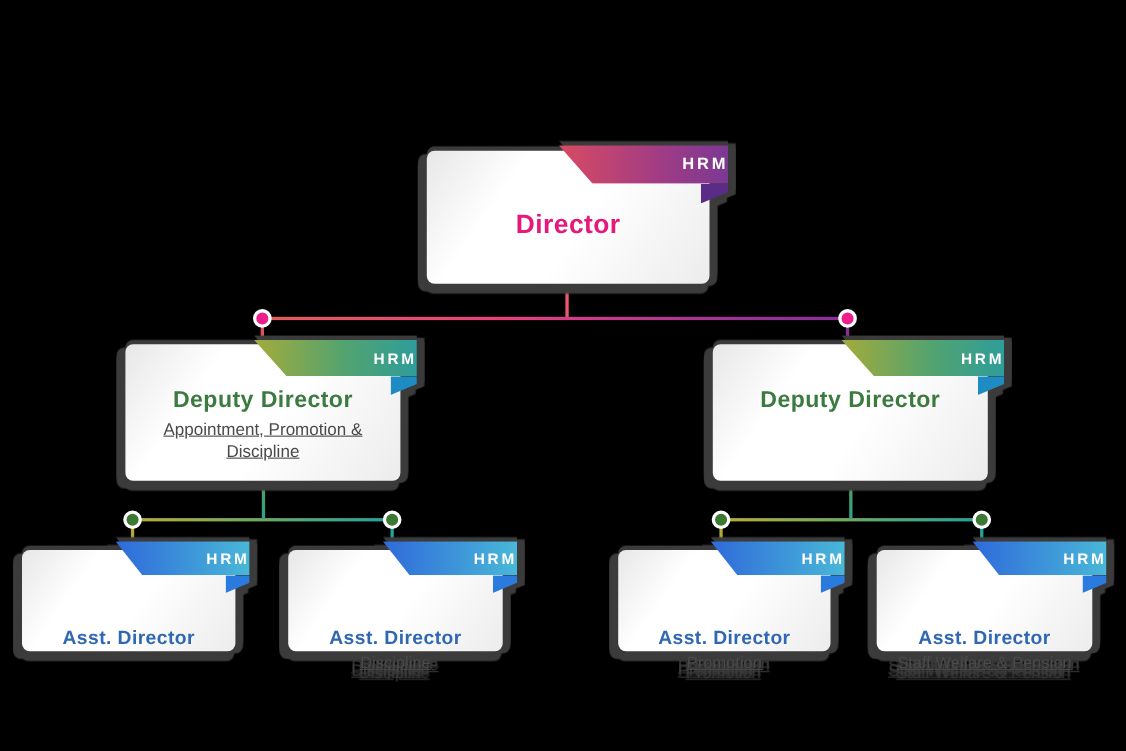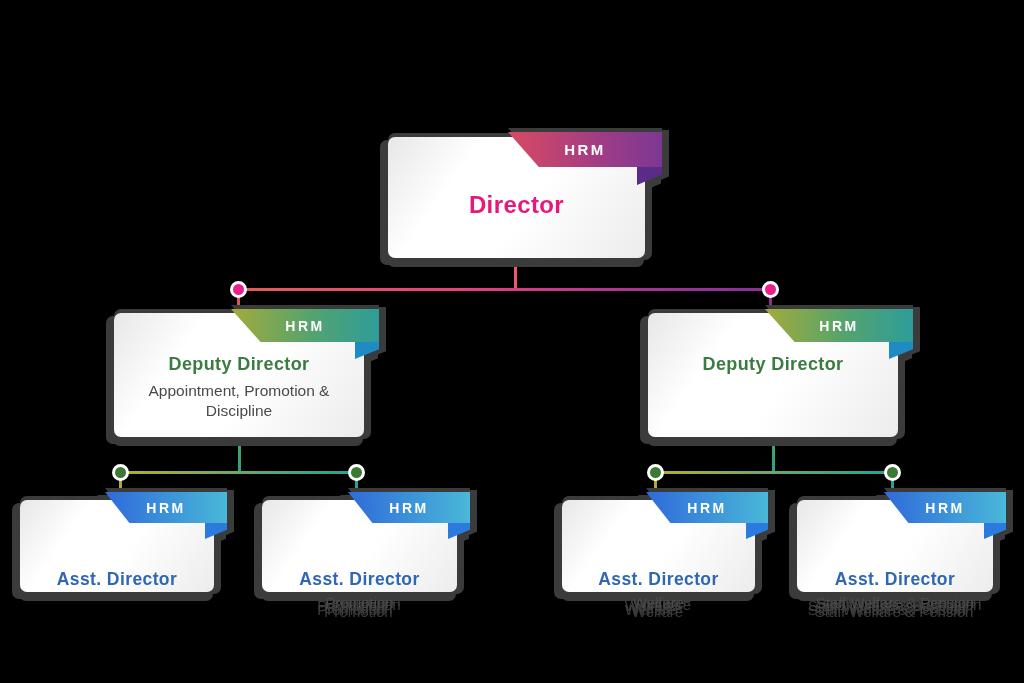--- a/index.html
+++ b/index.html
@@ -10,28 +10,28 @@
   
   .card{
     position:absolute;border-radius:7px;
     background:linear-gradient(125deg,#e7e7e7 0%,#ffffff 28%,#ffffff 55%,#ececec 100%);
     filter:drop-shadow(-8px 7px 0 #3b3b3b) drop-shadow(7px 2px 0 #3b3b3b) drop-shadow(0 -4px 0 #3b3b3b);
     z-index:2;text-align:center;
   }
   .content{position:relative;width:100%;height:100%;box-sizing:border-box;}
   .title{font-weight:bold;letter-spacing:.4px;}
   .t-dir{font-size:24px;line-height:36px;color:#e6187c;}
-  .t-dep{font-size:18px;line-height:26px;color:#3c7b40;}
+  .t-dep{font-size:21px;line-height:26px;color:#3c7b40;}
   .t-asst{font-size:17.5px;line-height:22px;color:#2f67b2;margin-top:44px;}
-  .subtitle{color:#4a4a4a;}
+  .subtitle{color:#4a4a4a;text-decoration:underline;}
   .s-dep{font-size:15.5px;line-height:20px;margin-top:4px;}
   .s-asst{font-size:15px;line-height:19.5px;margin-top:3px;padding:0 8px;}
   
   .ribbon{
-    position:absolute;display:flex;align-items:center;justify-content:center;
+    position:absolute;display:flex;align-items:center;justify-content:flex-end;
     color:#fff;font-weight:bold;letter-spacing:2.5px;
     clip-path:polygon(0 0,100% 0,100% 100%,20% 100%);
   }
   .r-dir{top:-5px;right:-17px;width:154px;height:35px;font-size:15px;
     background:linear-gradient(90deg,#d84a62,#a03c85 60%,#7c3893);}
   .r-dep{top:-4px;right:-15px;width:148px;height:33px;font-size:14px;
     background:linear-gradient(90deg,#a3ab3b,#53a36f 55%,#2e9d9a);}
   .r-asst{top:-8px;right:-13px;width:122px;height:31px;font-size:14px;
     background:linear-gradient(90deg,#2f6ada,#49b8d8);}
   .fold{position:absolute;clip-path:polygon(0 0,100% 0,100% 42%,0 100%);}
@@ -111,32 +111,32 @@
     </div>
   </div>
 
   <div class="card" style="left:262px;top:500px;width:195px;height:92px;">
     <div class="ribbon r-asst">
       <span>HRM</span>
     </div>
     <div class="fold f-asst"></div>
     <div class="content" style="padding-top:24px;">
       <div class="title t-asst">Asst. Director</div>
-      <div class="subtitle s-asst">Promotion</div>
+      <div class="subtitle s-asst">Discipline</div>
     </div>
   </div>
 
   <div class="card" style="left:562px;top:500px;width:193px;height:92px;">
     <div class="ribbon r-asst">
       <span>HRM</span>
     </div>
     <div class="fold f-asst"></div>
     <div class="content" style="padding-top:24px;">
       <div class="title t-asst">Asst. Director</div>
-      <div class="subtitle s-asst">Welfare</div>
+      <div class="subtitle s-asst">Promotion</div>
     </div>
   </div>
 
   <div class="card" style="left:797px;top:500px;width:196px;height:92px;">
     <div class="ribbon r-asst">
       <span>HRM</span>
     </div>
     <div class="fold f-asst"></div>
     <div class="content" style="padding-top:24px;">
       <div class="title t-asst">Asst. Director</div>

